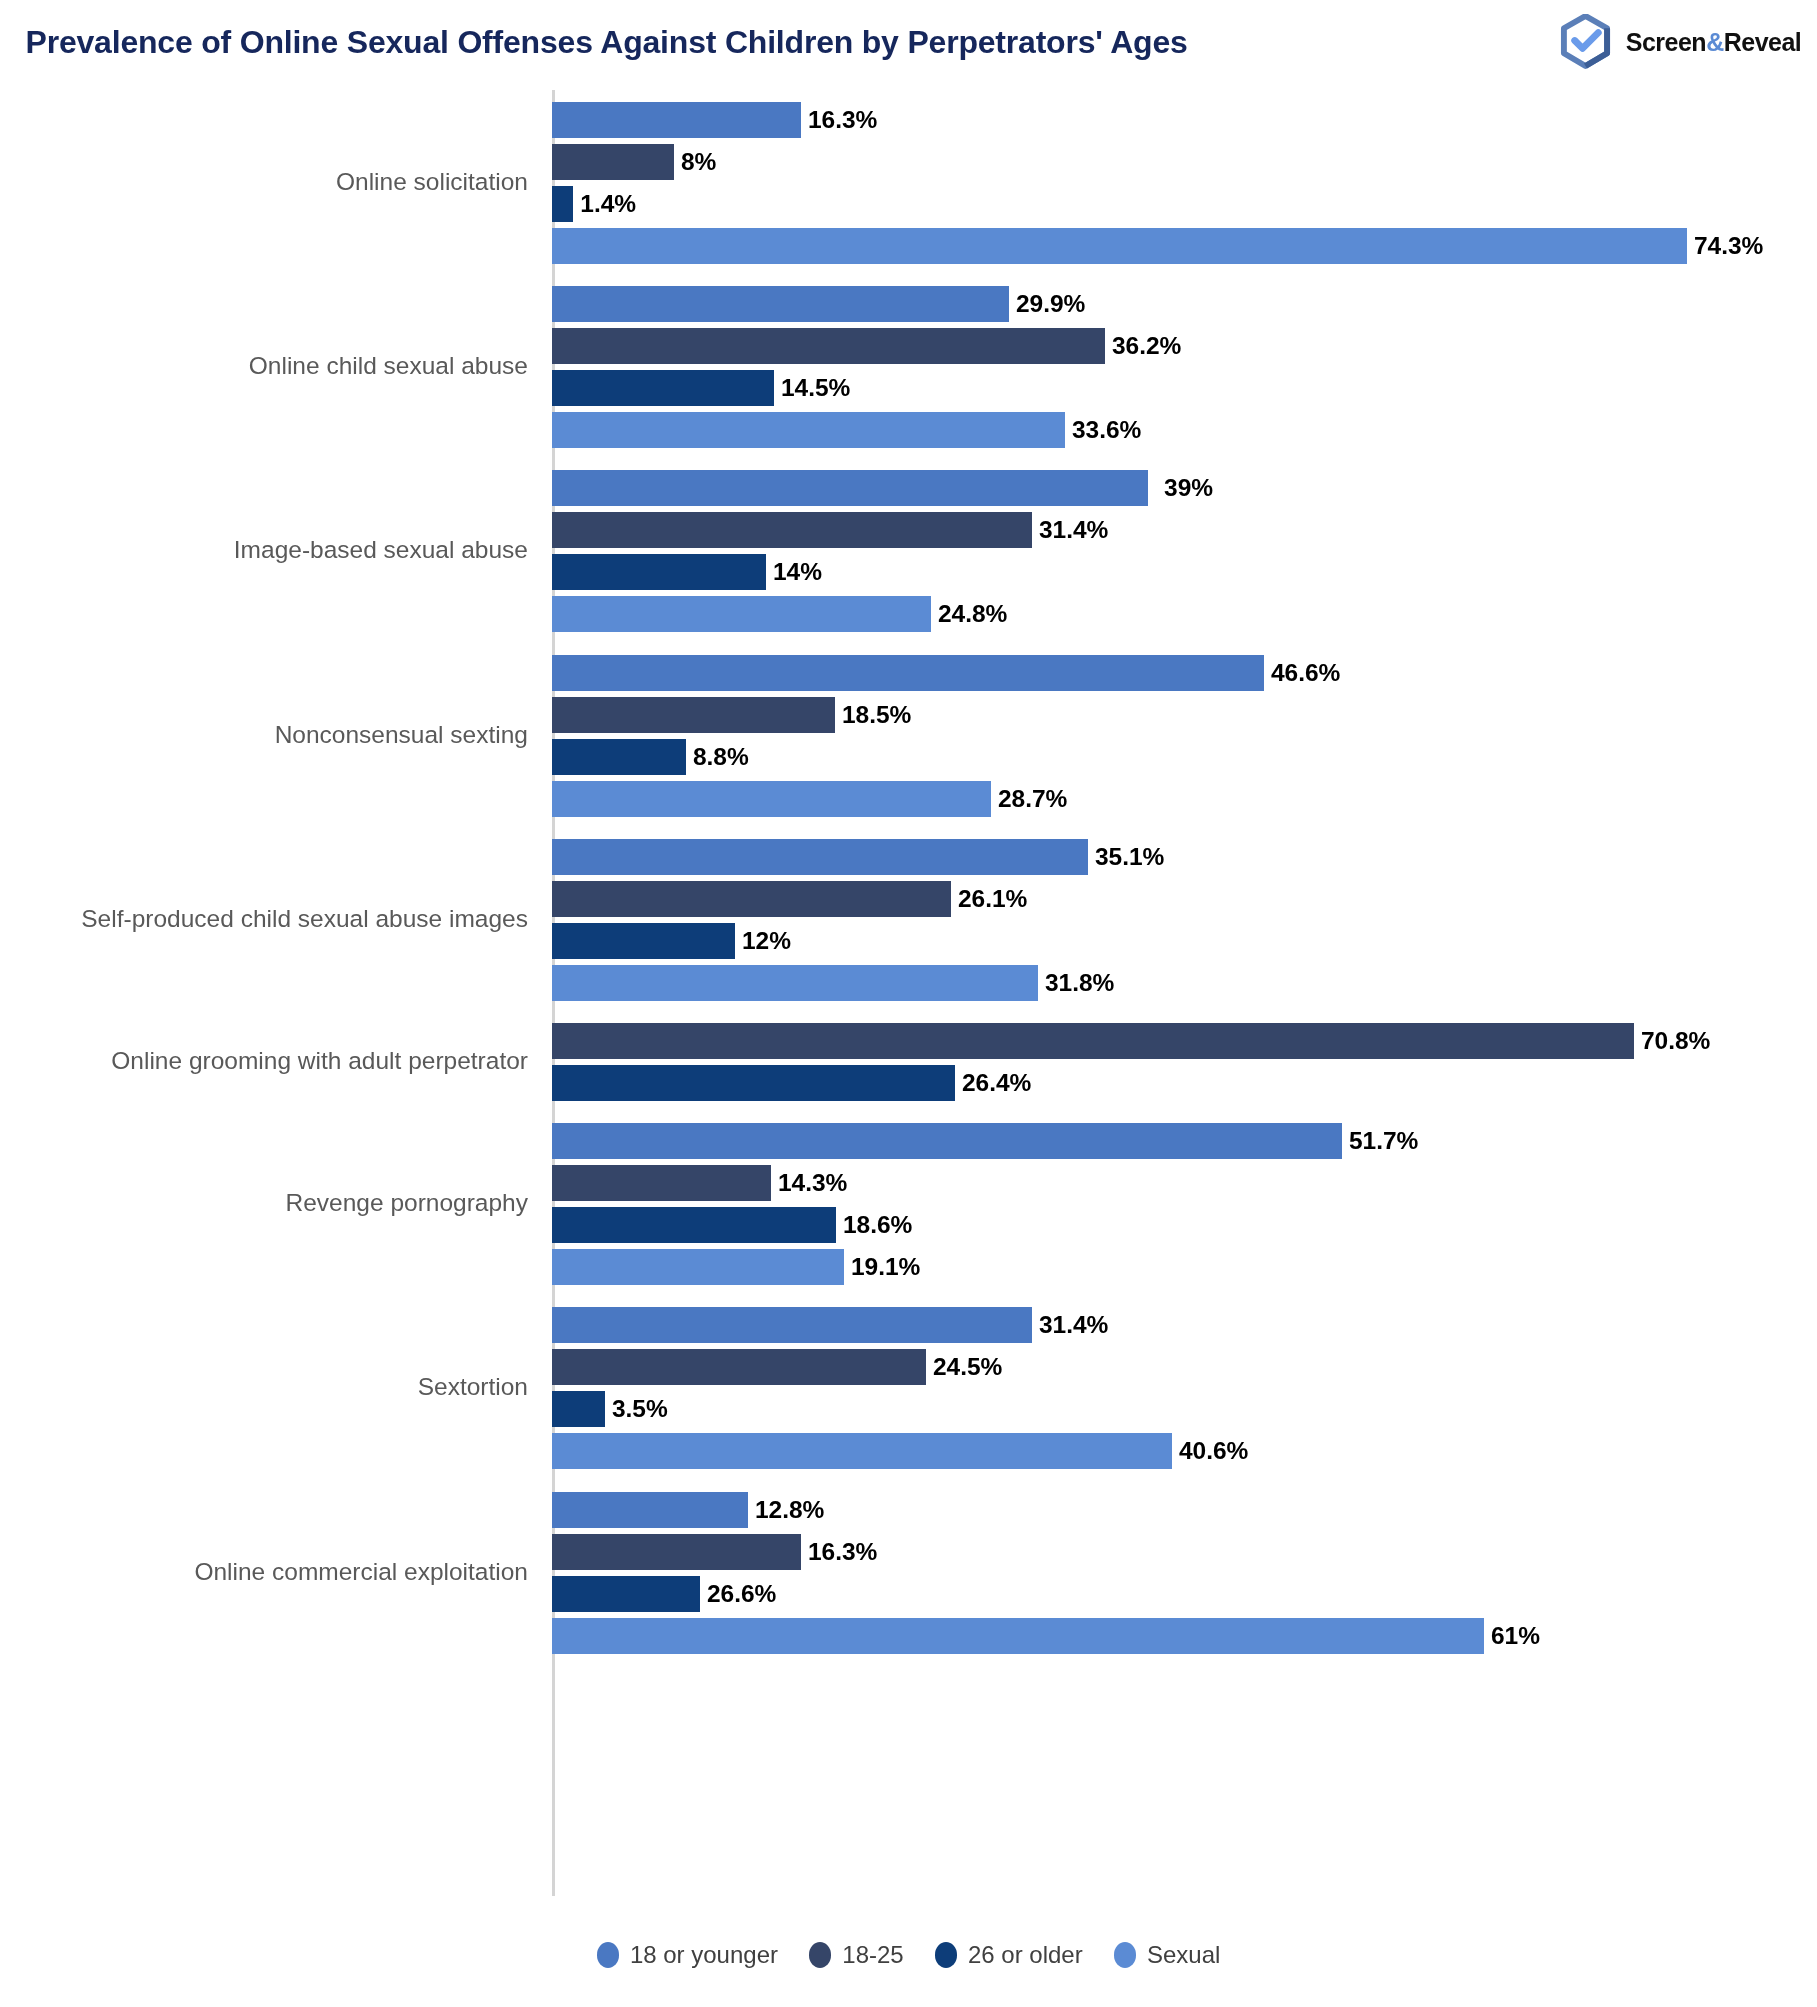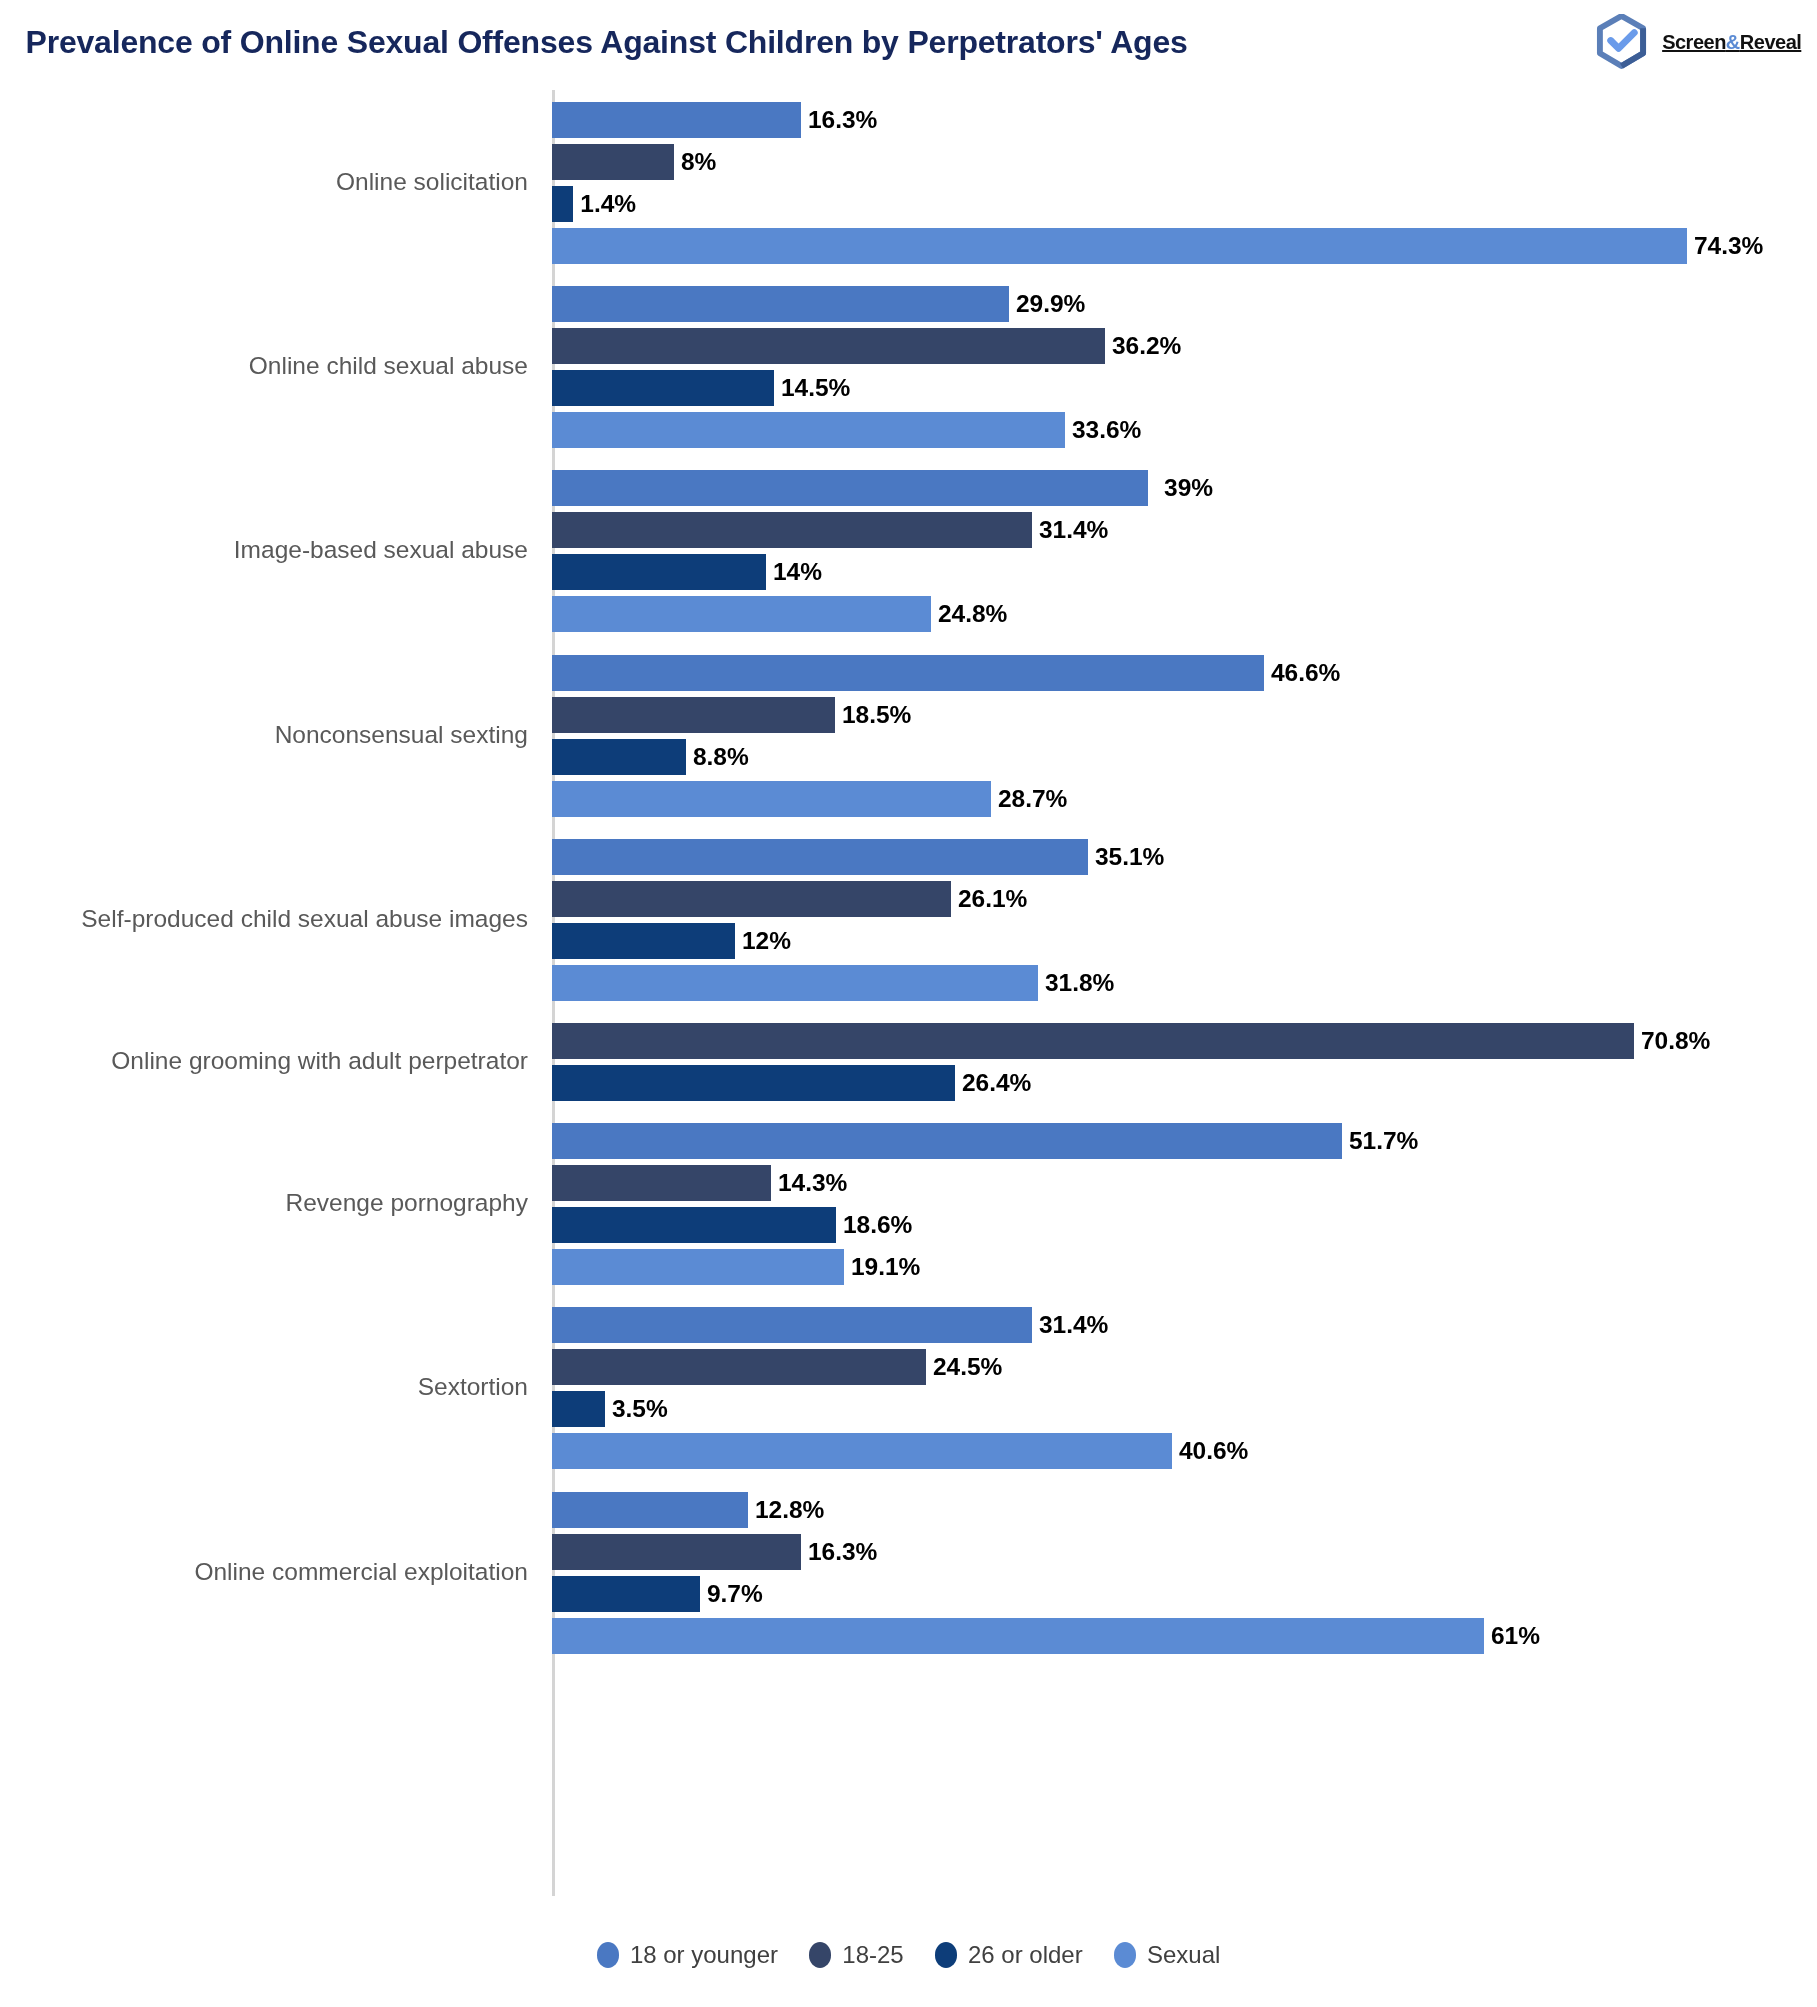--- a/index.html
+++ b/index.html
@@ -36,26 +36,25 @@
     position: absolute;
     right: 15.7px;
     top: 13.7px;
     height: 57px;
     display: flex;
     align-items: center;
     gap: 13.7px;
   }
   #brand-mark { width: 53px; height: 57px; display:block; }
   #brand-text {
-    font-size: 20px;
+    font-size: 25px;
     font-weight: bold;
     color: #111111;
     letter-spacing: -0.5px;
     white-space: nowrap;
-    text-decoration: underline;
   }
   #brand-text .amp { color: #5b8bd4; font-weight: bold; }
 
   
   #plot {
     position: absolute;
     left: 0;
     top: 90px;
     width: 1817px;
     height: 1818px;
@@ -306,21 +305,21 @@
         <div class="bar-row" style="top: 0px; width: 1265px;">
           <div class="bar" style="width: 196px; background: rgb(74, 120, 194);"></div>
           <div class="bar-value" style="left: 196px;">12.8%</div>
         </div>
         <div class="bar-row" style="top: 42px; width: 1265px;">
           <div class="bar" style="width: 249px; background: rgb(53, 69, 104);"></div>
           <div class="bar-value" style="left: 249px;">16.3%</div>
         </div>
         <div class="bar-row" style="top: 84px; width: 1265px;">
           <div class="bar" style="width: 148px; background: rgb(13, 61, 121);"></div>
-          <div class="bar-value" style="left: 148px;">9.7%</div>
+          <div class="bar-value" style="left: 148px;">26.6%</div>
         </div>
         <div class="bar-row" style="top: 126px; width: 1265px;">
           <div class="bar" style="width: 932px; background: rgb(91, 139, 212);"></div>
           <div class="bar-value" style="left: 932px;">61%</div>
         </div>
       </div>
     </div>
 </div>
 
 <div id="legend">

